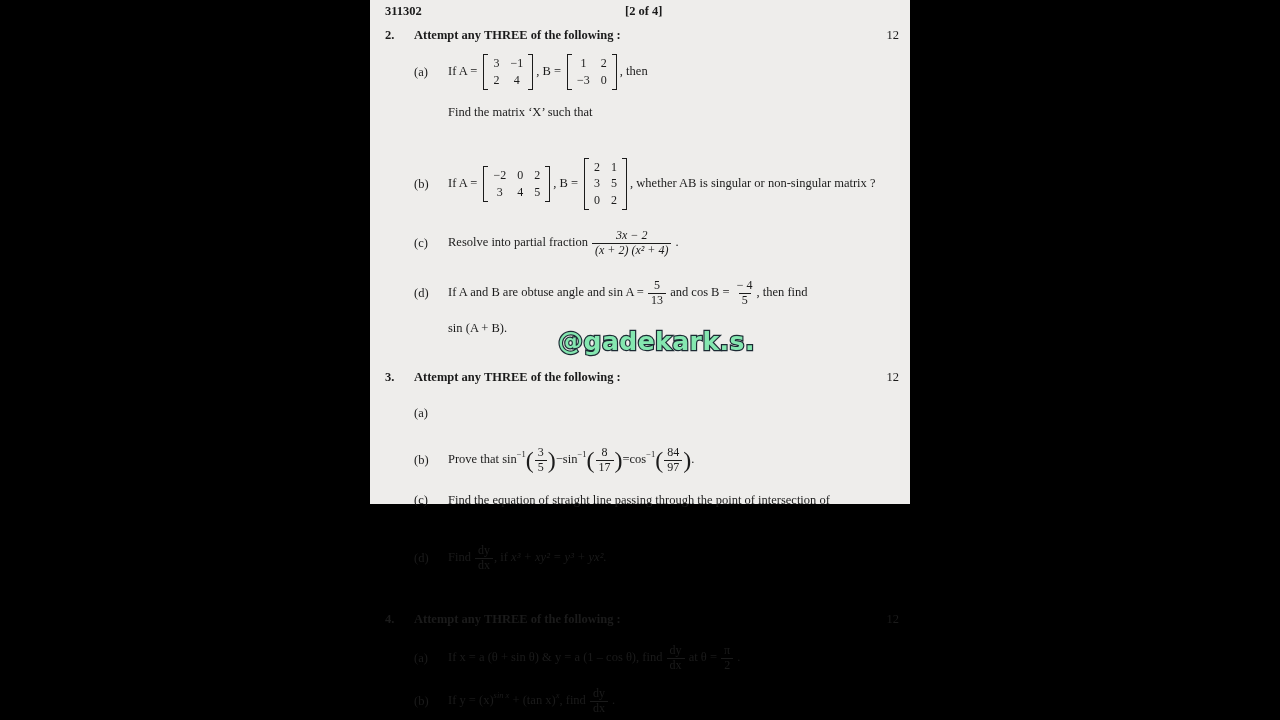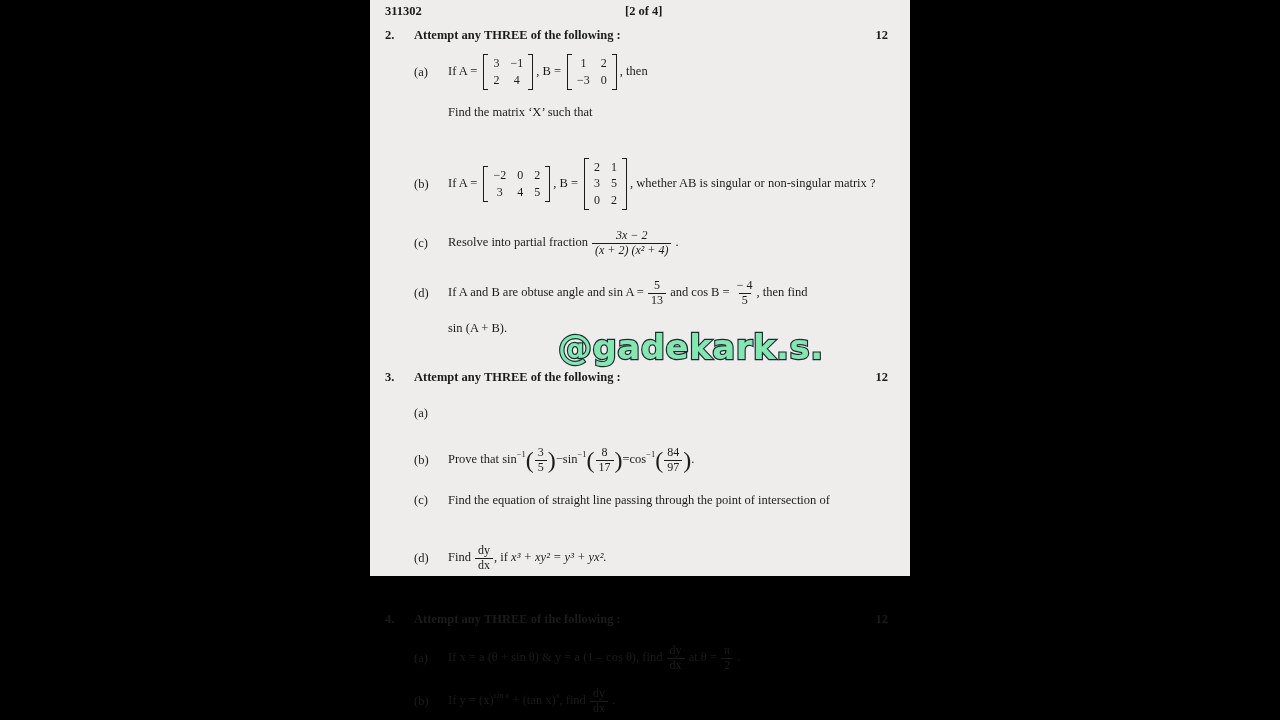--- a/index.html
+++ b/index.html
@@ -1,21 +1,21 @@
 <!DOCTYPE html>
 <html><head>
 <meta charset="utf-8">
 <style>
   html,body{margin:0;padding:0;}
   body{
     width:1280px;height:720px;background:#000;position:relative;overflow:hidden;
     font-family:"Liberation Serif","DejaVu Serif",serif;
   }
   .paper{
-    position:absolute;left:370px;top:0;width:540px;height:576px;
+    position:absolute;left:370px;top:0;width:540px;height:504px;
     background:#eeedeb;color:#1b1b1b;font-size:12.5px;
   }
   .abs{position:absolute;}
   .b{font-weight:bold;}
   .row{display:flex;align-items:center;}
   .label{width:34px;flex:none;}
   .expr{line-height:1.3;}
   
   .frac{display:inline-flex;flex-direction:column;align-items:center;vertical-align:middle;
         line-height:1.15;font-size:12px;padding:0 1px;text-align:center;}
@@ -25,24 +25,24 @@
   .matrix{display:inline-flex;vertical-align:middle;margin:0 3px;align-items:stretch;}
   .brl{width:4px;border:1.5px solid #1b1b1b;border-right:none;flex:none;}
   .brr{width:4px;border:1.5px solid #1b1b1b;border-left:none;flex:none;}
   .cells{display:grid;column-gap:11px;row-gap:1px;padding:2px 5px;text-align:center;
          line-height:1.3;font-size:12px;align-content:center;}
   .c2{grid-template-columns:repeat(2,auto);}
   .c3{grid-template-columns:repeat(3,auto);}
   .bigp{font-size:24px;line-height:0.8;vertical-align:middle;font-weight:400;}
   sup{font-size:8.5px;position:relative;top:-1px;}
   .it{font-style:italic;}
-  .marks{position:absolute;right:22px;font-weight:bold;}
+  .marks{position:absolute;right:11px;font-weight:normal;}
   .watermark{
     position:absolute;font-family:"DejaVu Sans",sans-serif;font-weight:bold;
-    font-size:34px;letter-spacing:0.5px;
+    font-size:25px;letter-spacing:0.5px;
     -webkit-text-stroke:2.4px #1c2a33;paint-order:stroke fill;
   }
 </style>
 </head>
 <body>
 
 <div class="paper">
 
   <span class="abs b" style="left:15px;top:4px">311302</span>
   <span class="abs b" style="left:255px;top:4px">[2 of 4]</span>

